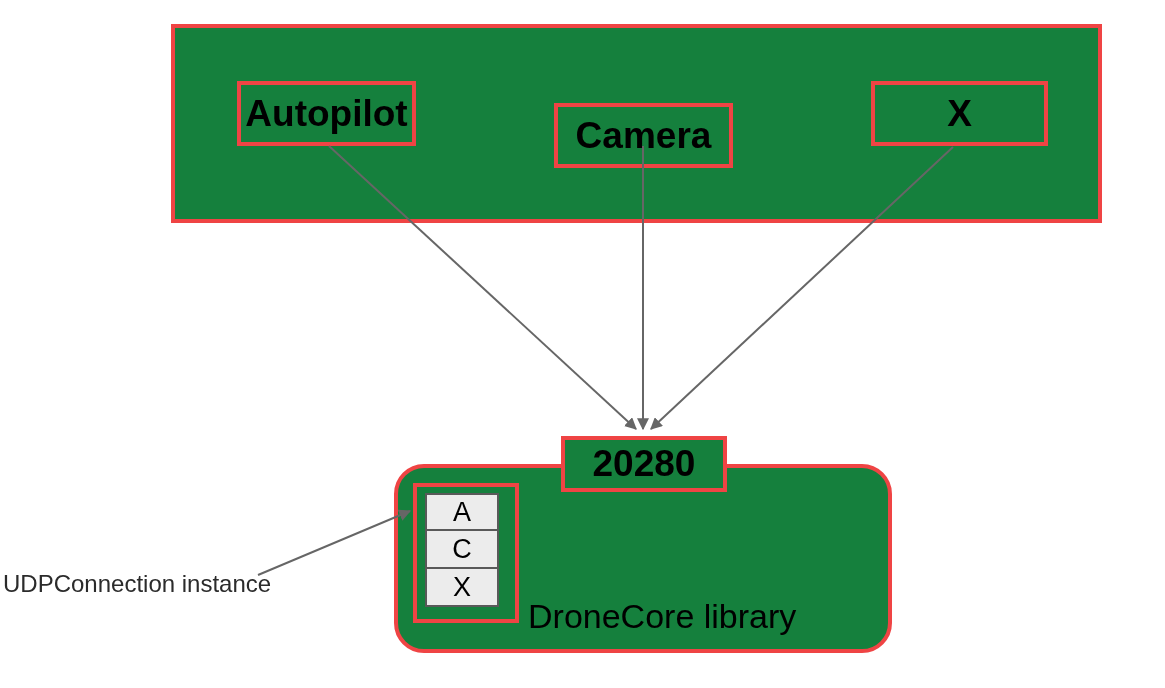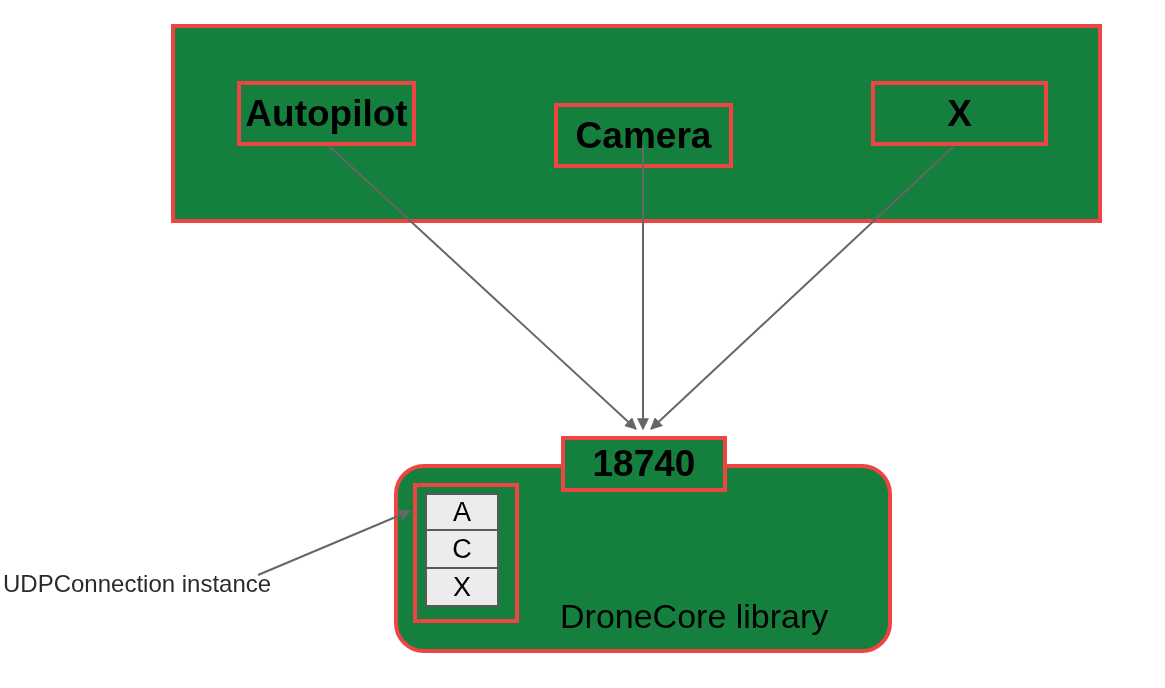--- a/index.html
+++ b/index.html
@@ -58,21 +58,21 @@
     display: flex;
     align-items: center;
     justify-content: center;
     font-size: 27px;
     color: #000;
   }
   .cell + .cell { border-top: none; }
 
   .dronecore-label {
     position: absolute;
-    left: 560px; top: 597px;
+    left: 528px; top: 597px;
     font-size: 34px;
     color: #000;
     z-index: 4;
     white-space: nowrap;
   }
 
   .annotation-label {
     position: absolute;
     left: 3px; top: 570px;
     font-size: 24px;
@@ -102,21 +102,21 @@
   <div class="shape label-box box-camera">
     <span>Camera</span>
   </div>
   <div class="shape label-box box-x">
     <span>X</span>
   </div>
 
   <div class="shape dronecore-box"></div>
 
   <div class="shape label-box port-box">
-    <span>18740</span>
+    <span>20280</span>
   </div>
 
   <div class="shape conn-container"></div>
   <div class="cell-stack">
     <div class="cell">A</div>
     <div class="cell">C</div>
     <div class="cell">X</div>
   </div>
 
   <div class="dronecore-label">DroneCore library</div>

